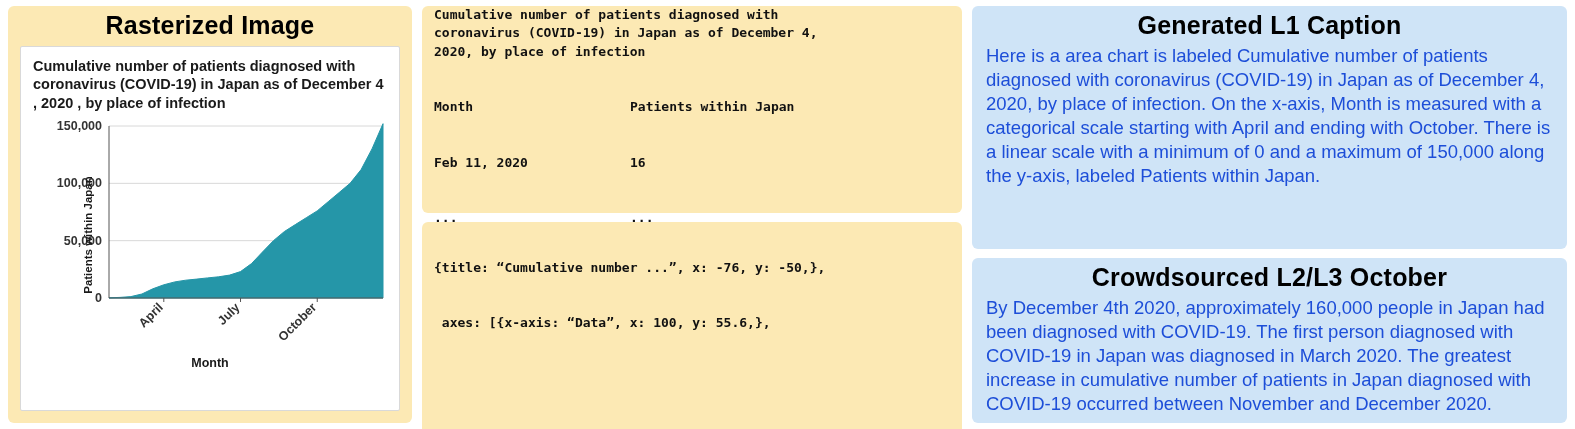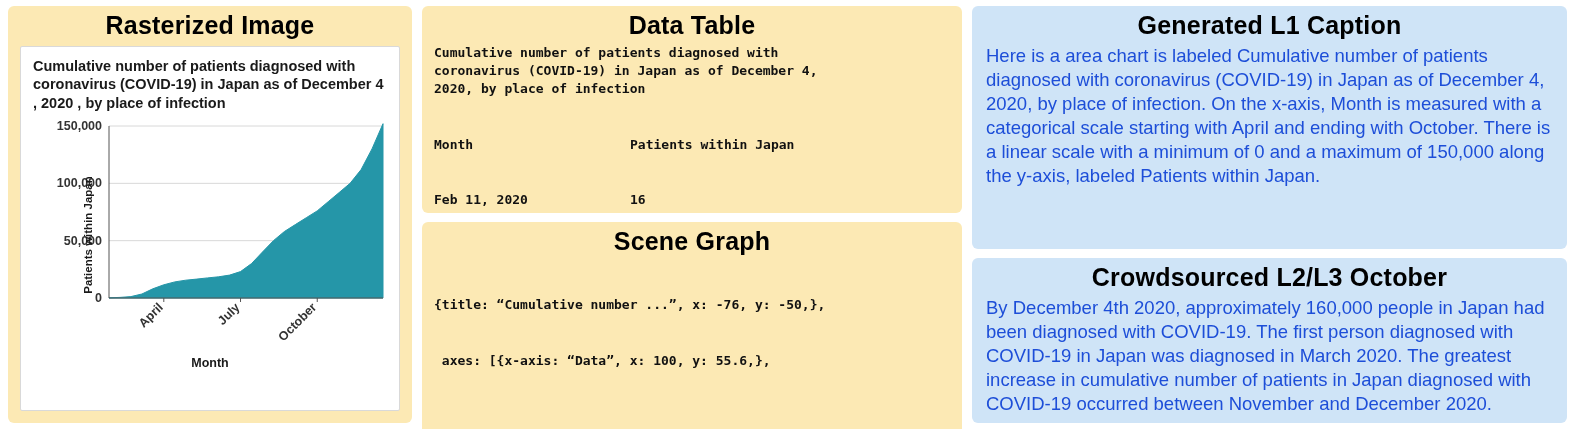--- a/index.html
+++ b/index.html
@@ -157,42 +157,40 @@
             <line x1="286.24" y1="182" x2="286.24" y2="186" stroke="#555" stroke-width="1"></line>
             <text x="286.24" y="192" font-family="&quot;Liberation Sans&quot;, sans-serif" font-size="12.5" font-weight="bold" fill="#333" text-anchor="end" transform="rotate(-45 286.24 192)">October</text>
           </svg>
       </div>
       <div class="xlabel">Month</div>
     </div>
   </div>
 
   <div class="col2">
     <div class="panel panel-yellow panel-datatable">
-      <div class="panel-title">Data Table</div>
       <div class="mono dt-head">Cumulative number of patients diagnosed with
 coronavirus (COVID-19) in Japan as of December 4,
 2020, by place of infection</div>
       <div class="mono">
         <div class="dt-row">
           <span class="dt-c1">Month</span>
           <span>Patients within Japan</span>
         </div>
         <div class="dt-row">
           <span class="dt-c1">Feb 11, 2020</span>
           <span>16</span>
         </div>
         <div class="dt-row">
           <span class="dt-c1">...</span>
           <span>...</span>
         </div>
       </div>
     </div>
 
     <div class="panel panel-yellow panel-scenegraph">
-      <div class="panel-title">Scene Graph</div>
       <div class="mono">
         <div>{title: “Cumulative number ...”, x: -76, y: -50,},</div>
         <div> axes: [{x-axis: “Data”, x: 100, y: 55.6,},</div>
         
         
         
         
       </div>
     </div>
   </div>

